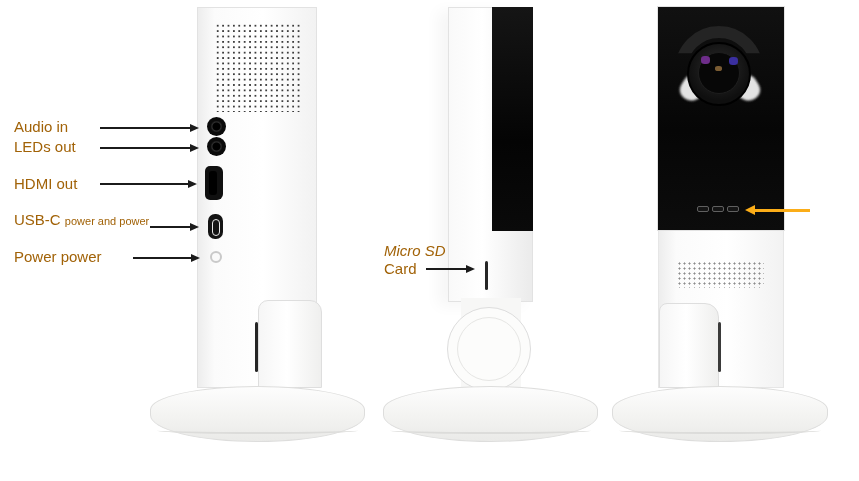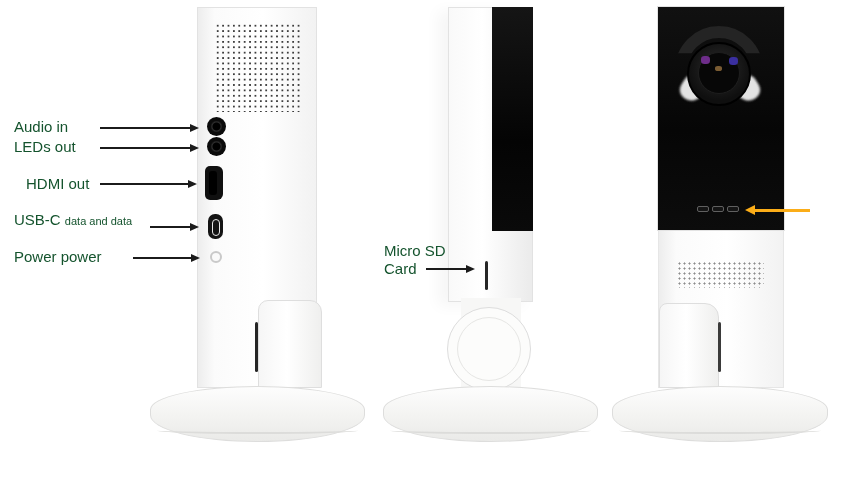--- a/index.html
+++ b/index.html
@@ -2,21 +2,21 @@
 <html><head>
 <meta charset="utf-8">
 <style>
   html,body{margin:0;padding:0;background:#fff;}
   #stage{
     position:relative;width:859px;height:481px;background:#ffffff;
     font-family:"Liberation Sans",sans-serif;overflow:hidden;
   }
 
   
-  .lbl{position:absolute;color:#14532d;font-size:15px;line-height:18px;white-space:nowrap;}
+  .lbl{position:absolute;color:#a16207;font-size:15px;line-height:18px;white-space:nowrap;}
   .lbl .sub{font-size:11px;}
   .caption{position:absolute;left:4px;top:450px;color:#8a8a8a;font-size:17.5px;line-height:22px;}
 
   
   .aline{position:absolute;height:2px;background:#1b1b1b;}
   .ahead-r{position:absolute;width:0;height:0;border-left:9px solid #1b1b1b;
            border-top:4.5px solid transparent;border-bottom:4.5px solid transparent;}
   .aline-o{position:absolute;height:3px;background:#FBAD18;}
   .ahead-l{position:absolute;width:0;height:0;border-right:10px solid #FBAD18;
            border-top:5px solid transparent;border-bottom:5px solid transparent;}
@@ -81,46 +81,46 @@
   </div>
 
   <div class="lbl" style="left:14px;top:118px;">Audio in</div>
   <div class="aline" style="left:100px;top:127px;width:90px;"></div>
   <div class="ahead-r" style="left:190px;top:123.5px;"></div>
 
   <div class="lbl" style="left:14px;top:138px;">LEDs out</div>
   <div class="aline" style="left:100px;top:147px;width:90px;"></div>
   <div class="ahead-r" style="left:190px;top:143.5px;"></div>
 
-  <div class="lbl" style="left:26px;top:175px;">HDMI out</div>
+  <div class="lbl" style="left:14px;top:175px;">HDMI out</div>
   <div class="aline" style="left:100px;top:183px;width:88px;"></div>
   <div class="ahead-r" style="left:188px;top:179.5px;"></div>
 
-  <div class="lbl" style="left:14px;top:211px;"><span>USB-C</span> <span class="sub">data and data</span></div>
+  <div class="lbl" style="left:14px;top:211px;"><span>USB-C</span> <span class="sub">power and power</span></div>
   <div class="aline" style="left:150px;top:226px;width:40px;"></div>
   <div class="ahead-r" style="left:190px;top:222.5px;"></div>
 
   <div class="lbl" style="left:14px;top:248px;">Power power</div>
   <div class="aline" style="left:133px;top:257px;width:58px;"></div>
   <div class="ahead-r" style="left:191px;top:253.5px;"></div>
 
   <div>
     <div class="body-white" style="left:448px;top:7px;width:85px;height:295px;background:linear-gradient(90deg,#f9f9f9,#ffffff 40%,#ececec 96%);box-shadow:-10px 4px 14px rgba(0,0,0,0.04);"></div>
     <div style="position:absolute;left:492px;top:7px;width:41px;height:224px;background:linear-gradient(180deg,#151515,#040404 60%,#0a0a0a);"></div>
     <div class="slot-dark" style="left:485px;top:261px;width:3px;height:29px;"></div>
     <div class="arm" style="left:461px;top:298px;width:60px;height:90px;border:none;background:#f7f7f6;"></div>
     <div class="disc" style="left:447px;top:307px;">
         <div class="inner"></div>
       </div>
     <div class="base" style="left:383px;top:386px;width:215px;">
         <div class="groove"></div>
       </div>
   </div>
 
-  <div class="lbl" style="left:384px;top:242px;">Micro SD</div>
+  <div class="lbl" style="left:384px;top:242px;font-style:italic;">Micro SD</div>
   <div class="lbl" style="left:384px;top:260px;">Card</div>
   <div class="aline" style="left:426px;top:268px;width:40px;"></div>
   <div class="ahead-r" style="left:466px;top:264.5px;"></div>
 
   <div>
     <div class="body-white" style="left:658px;top:225px;width:126px;height:163px;border-color:#e6e6e6;"></div>
     <div class="panel-black" style="left:658px;top:7px;width:126px;height:223px;"></div>
     <div class="lens-arc" style="left:675px;top:26px;"></div>
     <div class="wedge" style="left:681px;top:76px;border-radius:45% 60% 65% 50%;transform:rotate(32deg);"></div>
     <div class="wedge" style="left:736px;top:76px;border-radius:60% 45% 50% 65%;transform:rotate(-32deg);"></div>

